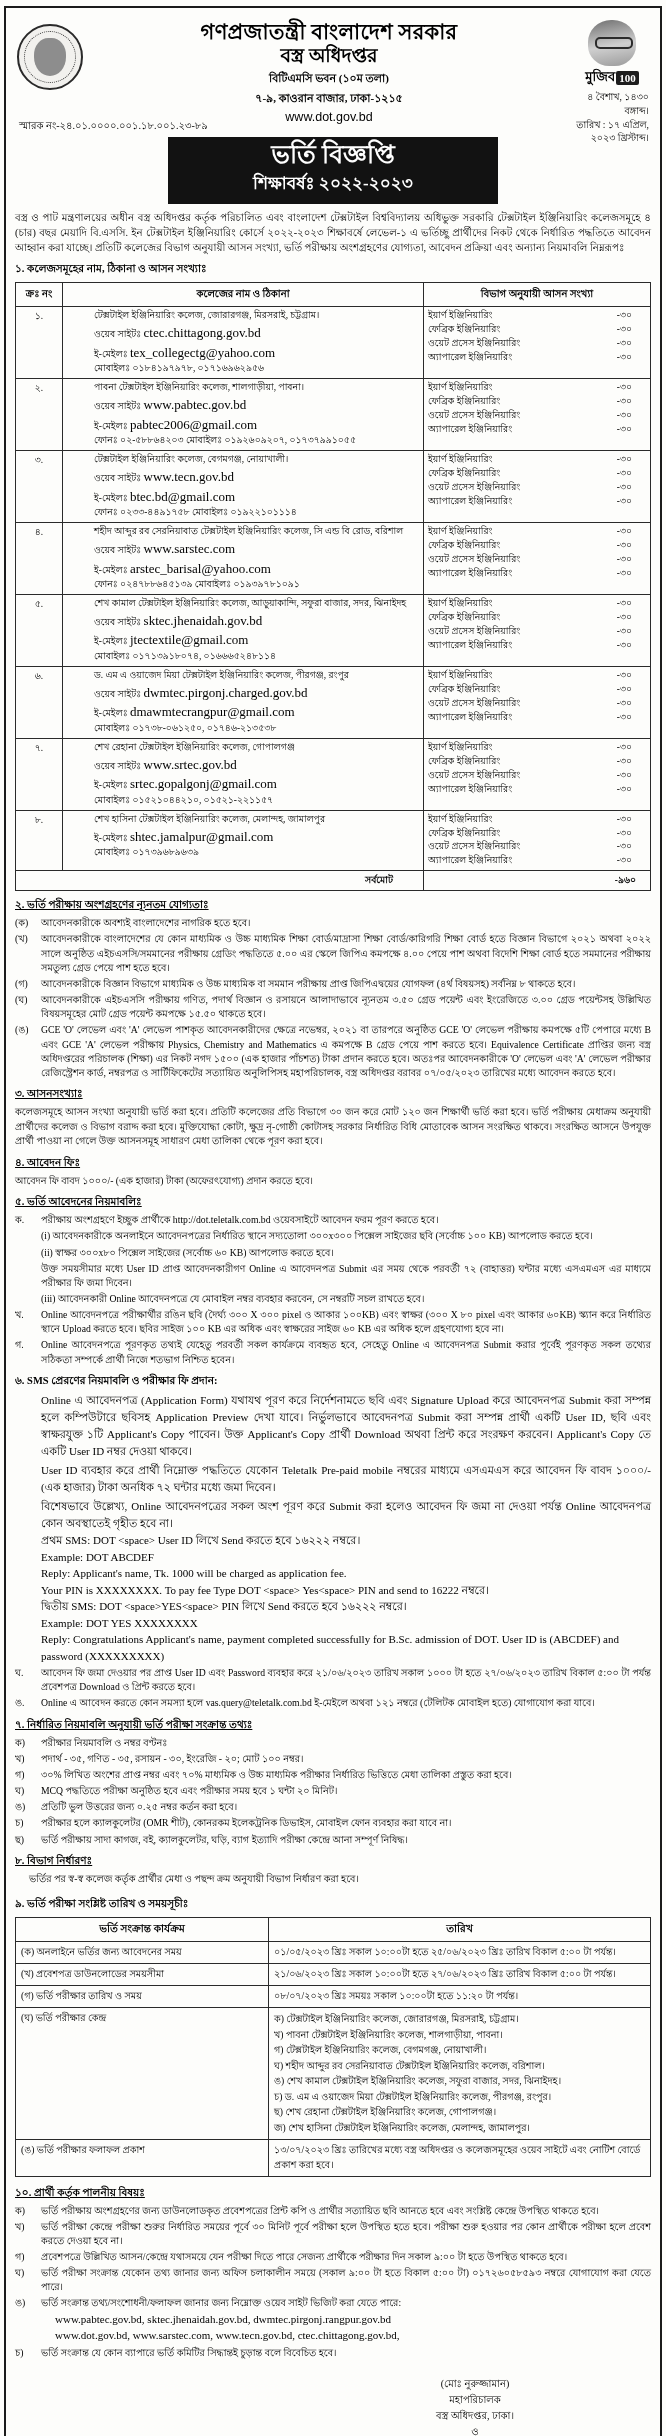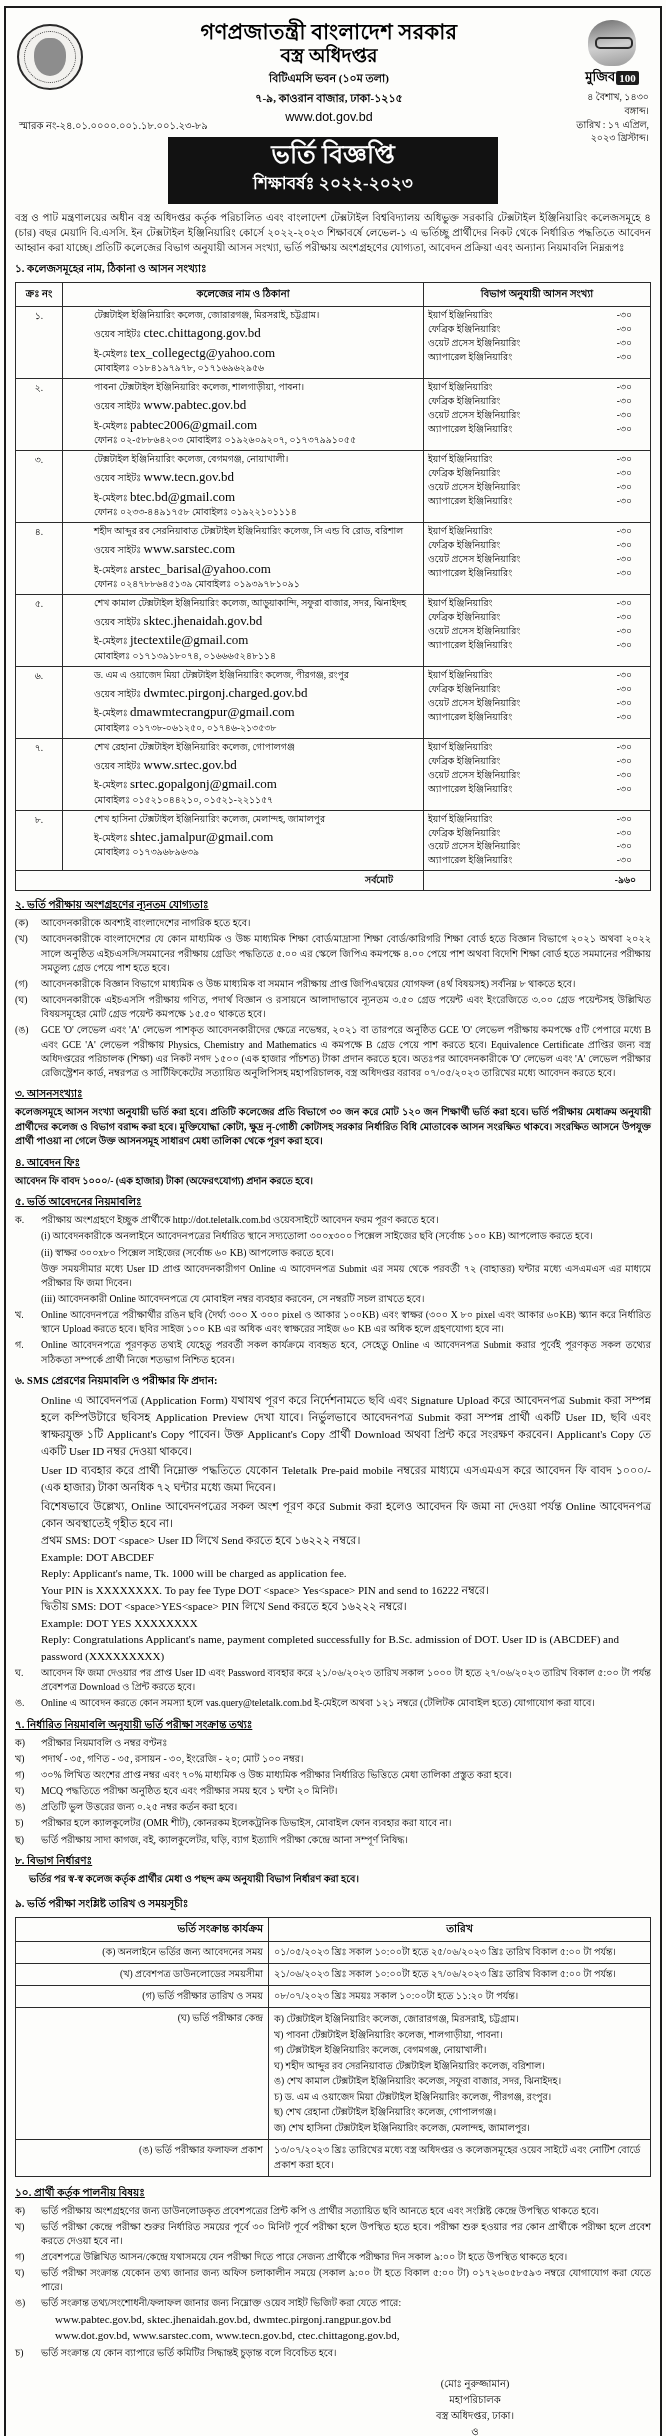--- a/index.html
+++ b/index.html
@@ -34,37 +34,37 @@
   .banner{background:#121212;color:#ffffff;text-align:center;width:330px;margin:2px auto 0 auto;padding:4px 0 6px 0;}
   .banner .t1{font-size:25px;font-weight:bold;line-height:1.1;}
   .banner .t2{font-size:17px;font-weight:bold;margin-top:1px;}
   
   .para{font-size:10.2px;line-height:1.5;text-align:justify;margin-top:6px;}
   .sechead{font-size:10.5px;font-weight:bold;margin-top:6px;text-decoration:underline;}
   .sechead.nound{text-decoration:none;}
   .item{display:flex;font-size:9.7px;line-height:1.46;margin-top:2px;text-align:justify;}
   .item .mk{flex:0 0 26px;}
   .item .bd{flex:1;}
-  .plain{font-size:9.7px;line-height:1.5;margin-top:2px;text-align:justify;font-weight:bold;}
+  .plain{font-size:9.7px;line-height:1.5;margin-top:2px;text-align:justify;}
   .smsblk{font-size:11px;line-height:1.55;font-family:"Liberation Serif",serif;padding-left:26px;margin-top:2px;text-align:justify;}
   .smsline{font-size:11px;font-family:"Liberation Serif",serif;line-height:1.5;padding-left:26px;}
   
   table{border-collapse:collapse;width:100%;margin-top:4px;}
   .t-col td,.t-col th{border:1px solid #2a2a2a;padding:2px 4px;vertical-align:top;font-size:9.3px;}
   .t-col th{text-align:center;font-weight:bold;font-size:10px;padding:3px 2px;}
   .c-sl{width:38px;text-align:center;}
   .c-seat{width:218px;}
   .seatline{display:flex;justify-content:space-between;line-height:1.5;}
   .seatline span:last-child{padding-right:14px;}
   .cname{line-height:1.5;margin-left:27px;}
   .cname .lat{font-family:"Liberation Serif",serif;font-size:13px;}
   .totrow td{font-weight:bold;}
   .t-sch td,.t-sch th{border:1px solid #2a2a2a;padding:3px 5px;font-size:9.6px;vertical-align:top;}
   .t-sch th{text-align:center;font-weight:bold;font-size:10.5px;}
-  .t-sch .k{width:242px;text-align:right;}
+  .t-sch .k{width:242px;}
   .ctrlist div{line-height:1.62;}
   
   .sign{margin-top:16px;text-align:center;font-size:10px;line-height:1.6;width:300px;margin-left:auto;margin-right:26px;}
   .footrow{display:flex;justify-content:space-between;align-items:flex-end;margin-top:10px;}
   .jcode{font-size:10px;}
   .pg{font-size:10px;font-weight:bold;}
   .urlline{font-family:"Liberation Serif",serif;font-size:11px;line-height:1.5;padding-left:40px;}
 </style>
 </head>
 <body>

